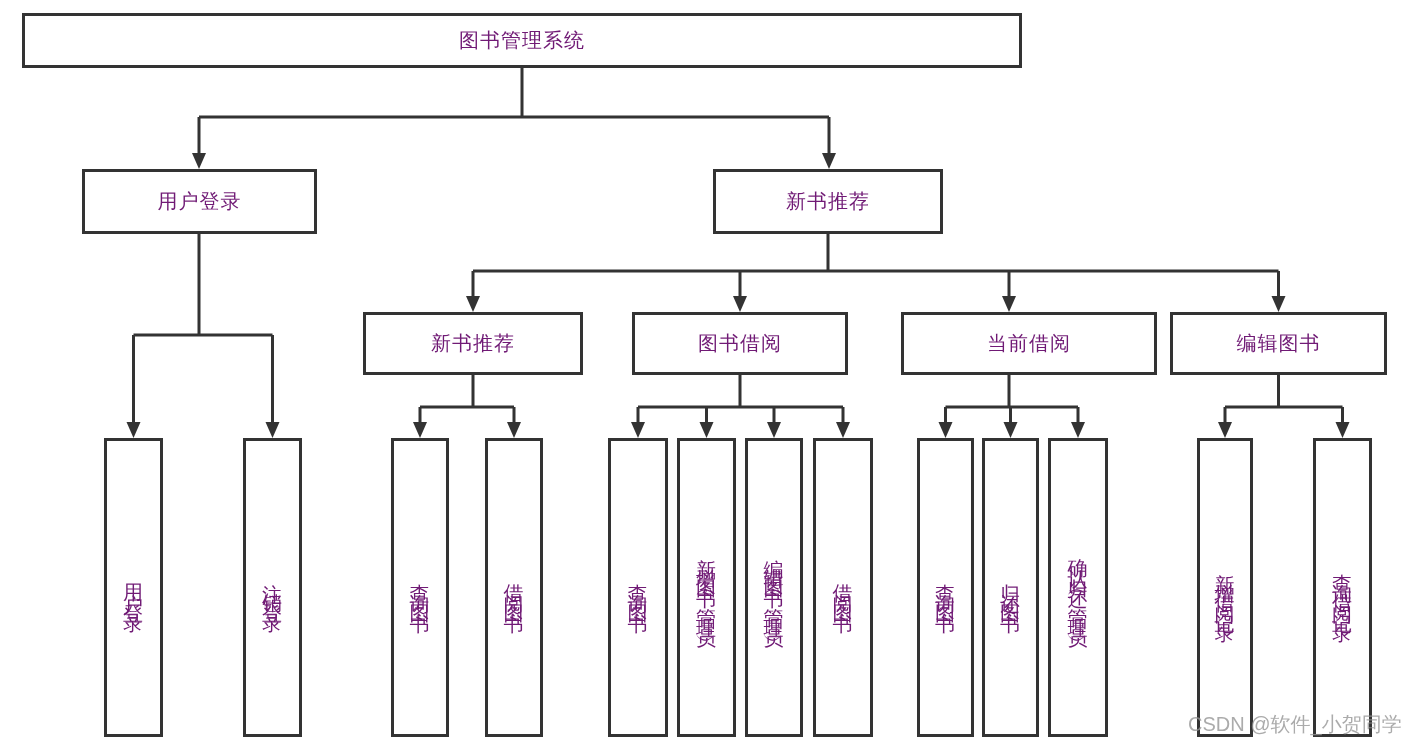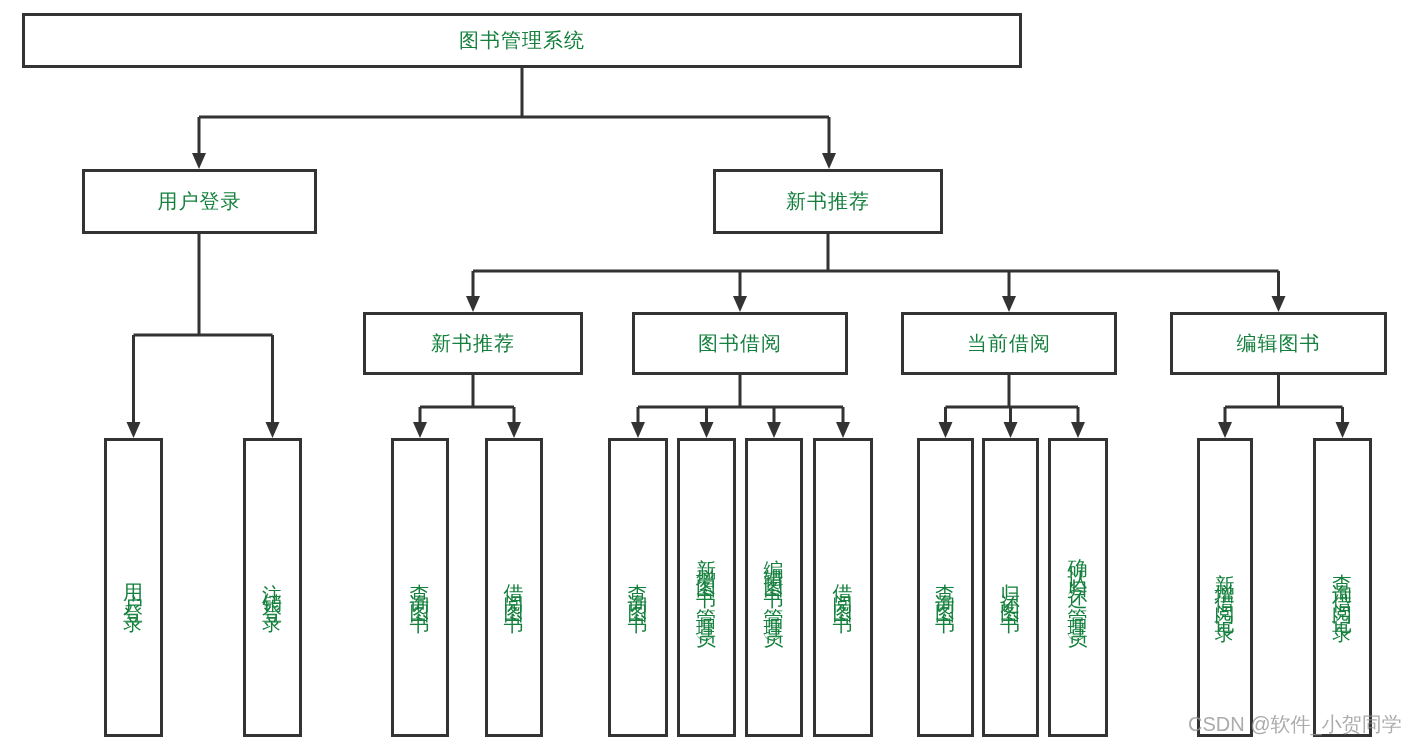--- a/index.html
+++ b/index.html
@@ -12,21 +12,21 @@
   }
   .wires{position:absolute;left:0;top:0;z-index:0;}
   .node{
     position:absolute;
     box-sizing:border-box;
     border:3px solid #333333;
     background:#ffffff;
     display:flex;
     align-items:center;
     justify-content:center;
-    color:#15803d;
+    color:#701a75;
     font-size:20px;
     z-index:1;
   }
   .hnode .label{letter-spacing:1px;white-space:nowrap;}
   .vnode .label{
     writing-mode:vertical-rl;
     text-orientation:mixed;
     letter-spacing:10px;
     line-height:1;
     white-space:nowrap;
@@ -95,21 +95,21 @@
   <div class="node hnode" style="left:713px;top:169px;width:230px;height:65px;">
     <span class="label">新书推荐</span>
   </div>
 
   <div class="node hnode" style="left:363px;top:312px;width:220px;height:63px;">
     <span class="label">新书推荐</span>
   </div>
   <div class="node hnode" style="left:632px;top:312px;width:216px;height:63px;">
     <span class="label">图书借阅</span>
   </div>
-  <div class="node hnode" style="left:901px;top:312px;width:216px;height:63px;">
+  <div class="node hnode" style="left:901px;top:312px;width:256px;height:63px;">
     <span class="label">当前借阅</span>
   </div>
   <div class="node hnode" style="left:1170px;top:312px;width:217px;height:63px;">
     <span class="label">编辑图书</span>
   </div>
 
   <div class="node vnode" style="left:104px;top:438px;width:59px;height:299px;">
     <span class="label">用户登录</span>
   </div>
   <div class="node vnode" style="left:243px;top:438px;width:59px;height:299px;">

